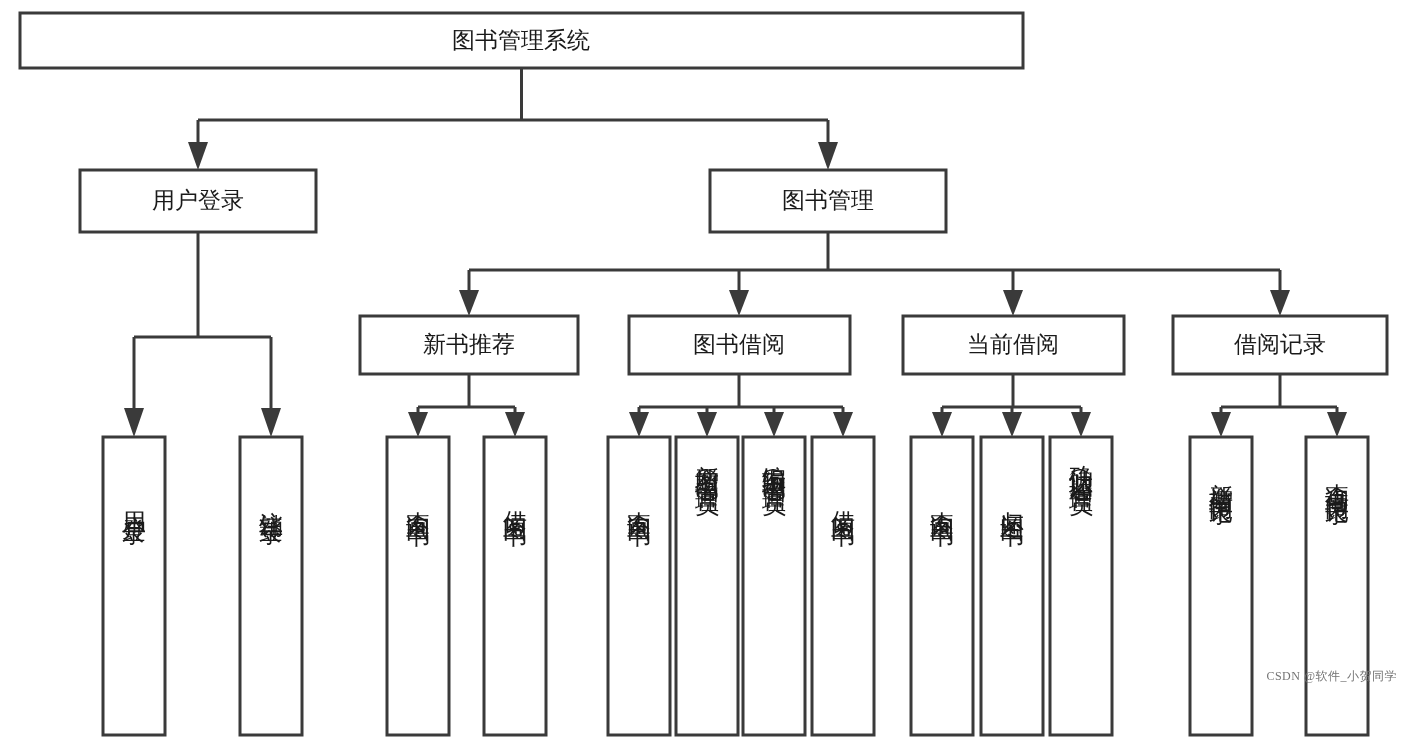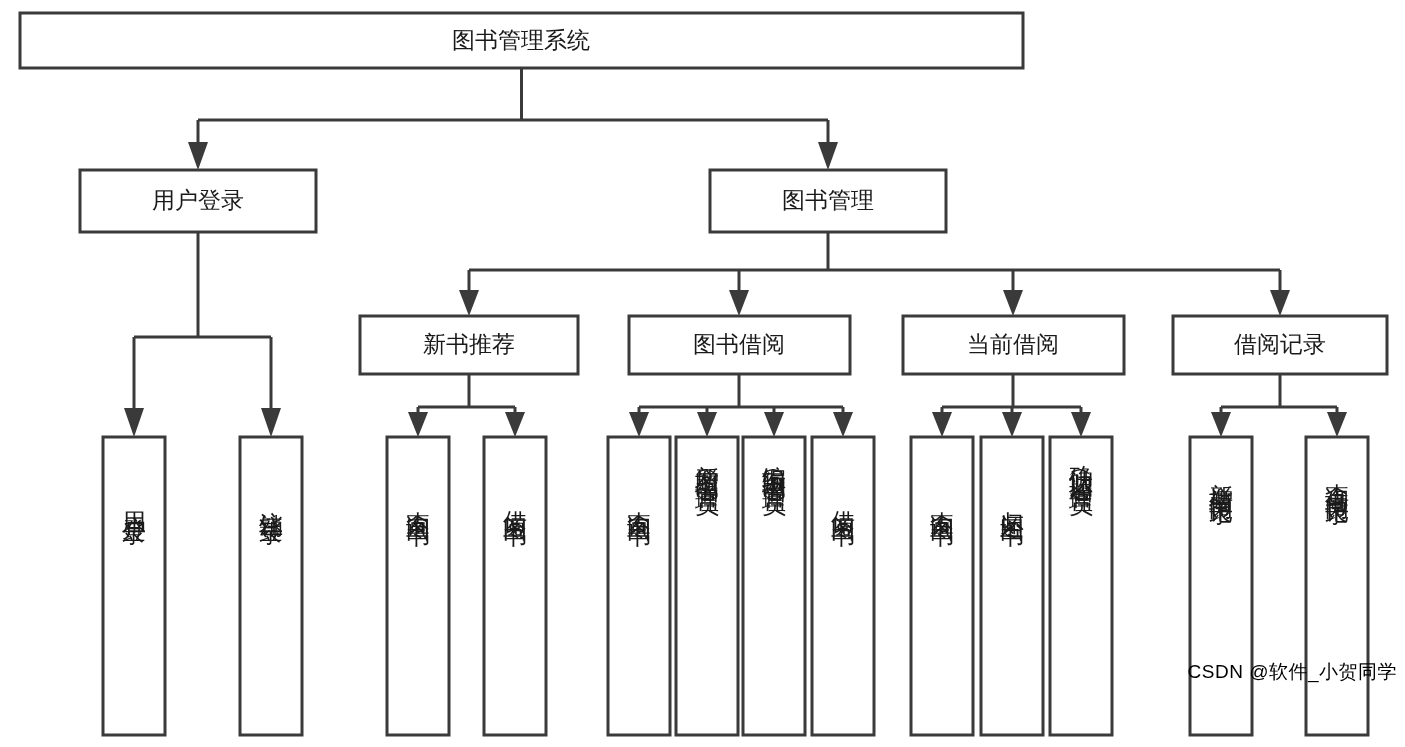--- a/index.html
+++ b/index.html
@@ -68,23 +68,23 @@
     font-size: 24px;
     line-height: 1.0;
     letter-spacing: 4px;
     color: #1a1a1a;
     white-space: nowrap;
   }
   #watermark {
     position: absolute;
     right: 8px;
     bottom: 8px;
-    font-family: Liberation Sans, sans-serif;
-    font-size: 19px;
-    color: #000000;
+    font-family: Liberation Serif, serif;
+    font-size: 12px;
+    color: #737373;
     letter-spacing: 0.5px;
     pointer-events: none;
     user-select: none;
   }
 </style>
 </head>
 <body>
 
 <div id="diagram-root">
   <svg id="flow" viewBox="0 0 1405 747">

